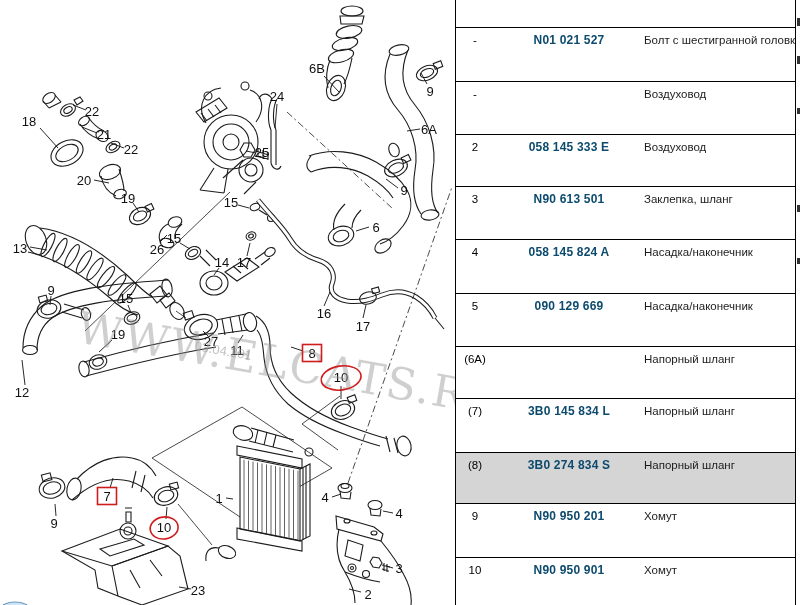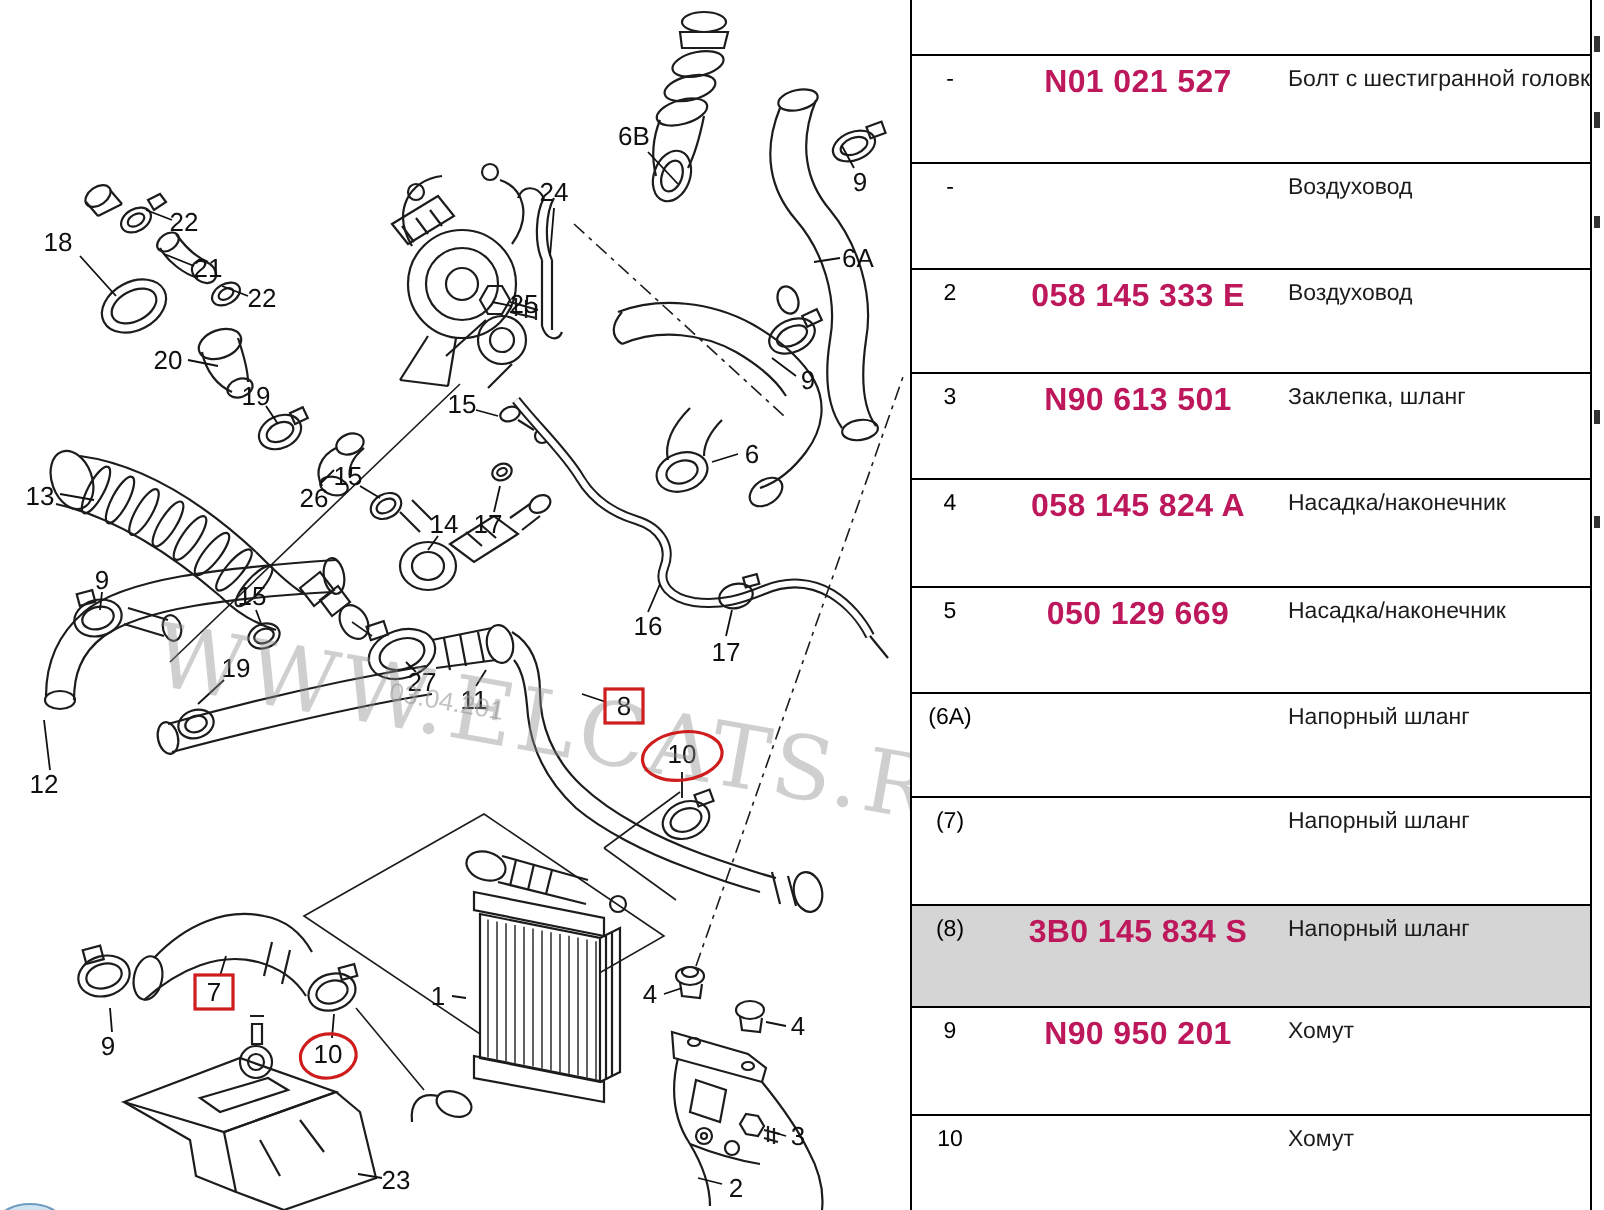--- a/index.html
+++ b/index.html
@@ -3,21 +3,21 @@
 <meta charset="utf-8">
 <style>
 *{margin:0;padding:0;box-sizing:border-box}
 body{font-family:"Liberation Sans","DejaVu Sans",sans-serif;background:#fff}
 .screen{position:relative;width:802px;height:605px;background:#fff;overflow:hidden}
 .diagram-pane{position:absolute;left:0;top:0;width:455px;height:605px}
 .table-pane{position:absolute;left:455px;top:0;width:341px;height:605px;border-left:1px solid #000;border-right:1px solid #000;background:#fff}
 .prow-spacer{height:27px}
 .prow{position:relative;border-top:1px solid #000}
 .cpos{position:absolute;left:0;top:6px;width:38px;text-align:center;font-size:11.5px;color:#000}
-.cpart{position:absolute;left:42px;top:5px;width:142px;text-align:center;font-size:16px;font-weight:bold;color:#be185d;letter-spacing:.2px}
+.cpart{position:absolute;left:42px;top:5px;width:142px;text-align:center;font-size:12px;font-weight:bold;color:#0c4a6e;letter-spacing:.2px}
 .cdesc{position:absolute;left:188px;top:6px;width:151px;font-size:11.5px;color:#1c1c1c;white-space:nowrap;overflow:hidden}
 .speck{position:absolute;width:3px;background:#333}
 svg text{font-family:"Liberation Sans","DejaVu Sans",sans-serif}
 svg text.wmtext{font-family:"DejaVu Serif","Liberation Serif",serif}
 </style>
 </head>
 <body>
 
 <div class="screen">
 
@@ -404,43 +404,45 @@
           <span class="cpart">N90 613 501</span>
           <span class="cdesc">Заклепка, шланг</span>
         </div>
         <div class="prow" style="height: 54px;">
           <span class="cpos">4</span>
           <span class="cpart">058 145 824 A</span>
           <span class="cdesc">Насадка/наконечник</span>
         </div>
         <div class="prow" style="height: 53px;">
           <span class="cpos">5</span>
-          <span class="cpart">050 129 669</span>
+          <span class="cpart">090 129 669</span>
           <span class="cdesc">Насадка/наконечник</span>
         </div>
         <div class="prow" style="height: 52px;">
           <span class="cpos">(6A)</span>
           <span class="cdesc">Напорный шланг</span>
         </div>
         <div class="prow" style="height: 54px;">
           <span class="cpos">(7)</span>
+          <span class="cpart">3B0 145 834 L</span>
           <span class="cdesc">Напорный шланг</span>
         </div>
         <div class="prow" style="height: 51px; background: rgb(213, 213, 213);">
           <span class="cpos">(8)</span>
-          <span class="cpart">3B0 145 834 S</span>
+          <span class="cpart">3B0 274 834 S</span>
           <span class="cdesc">Напорный шланг</span>
         </div>
         <div class="prow" style="height: 54px;">
           <span class="cpos">9</span>
           <span class="cpart">N90 950 201</span>
           <span class="cdesc">Хомут</span>
         </div>
         <div class="prow" style="height: 48px;">
           <span class="cpos">10</span>
+          <span class="cpart">N90 950 901</span>
           <span class="cdesc">Хомут</span>
         </div>
       </div>
   </div>
 
   <div class="speck" style="left:797px;top:18px;height:8px"></div>
   <div class="speck" style="left:797px;top:56px;height:8px"></div>
   <div class="speck" style="left:797px;top:108px;height:6px"></div>
   <div class="speck" style="left:797px;top:205px;height:7px"></div>
   <div class="speck" style="left:797px;top:258px;height:6px"></div>

